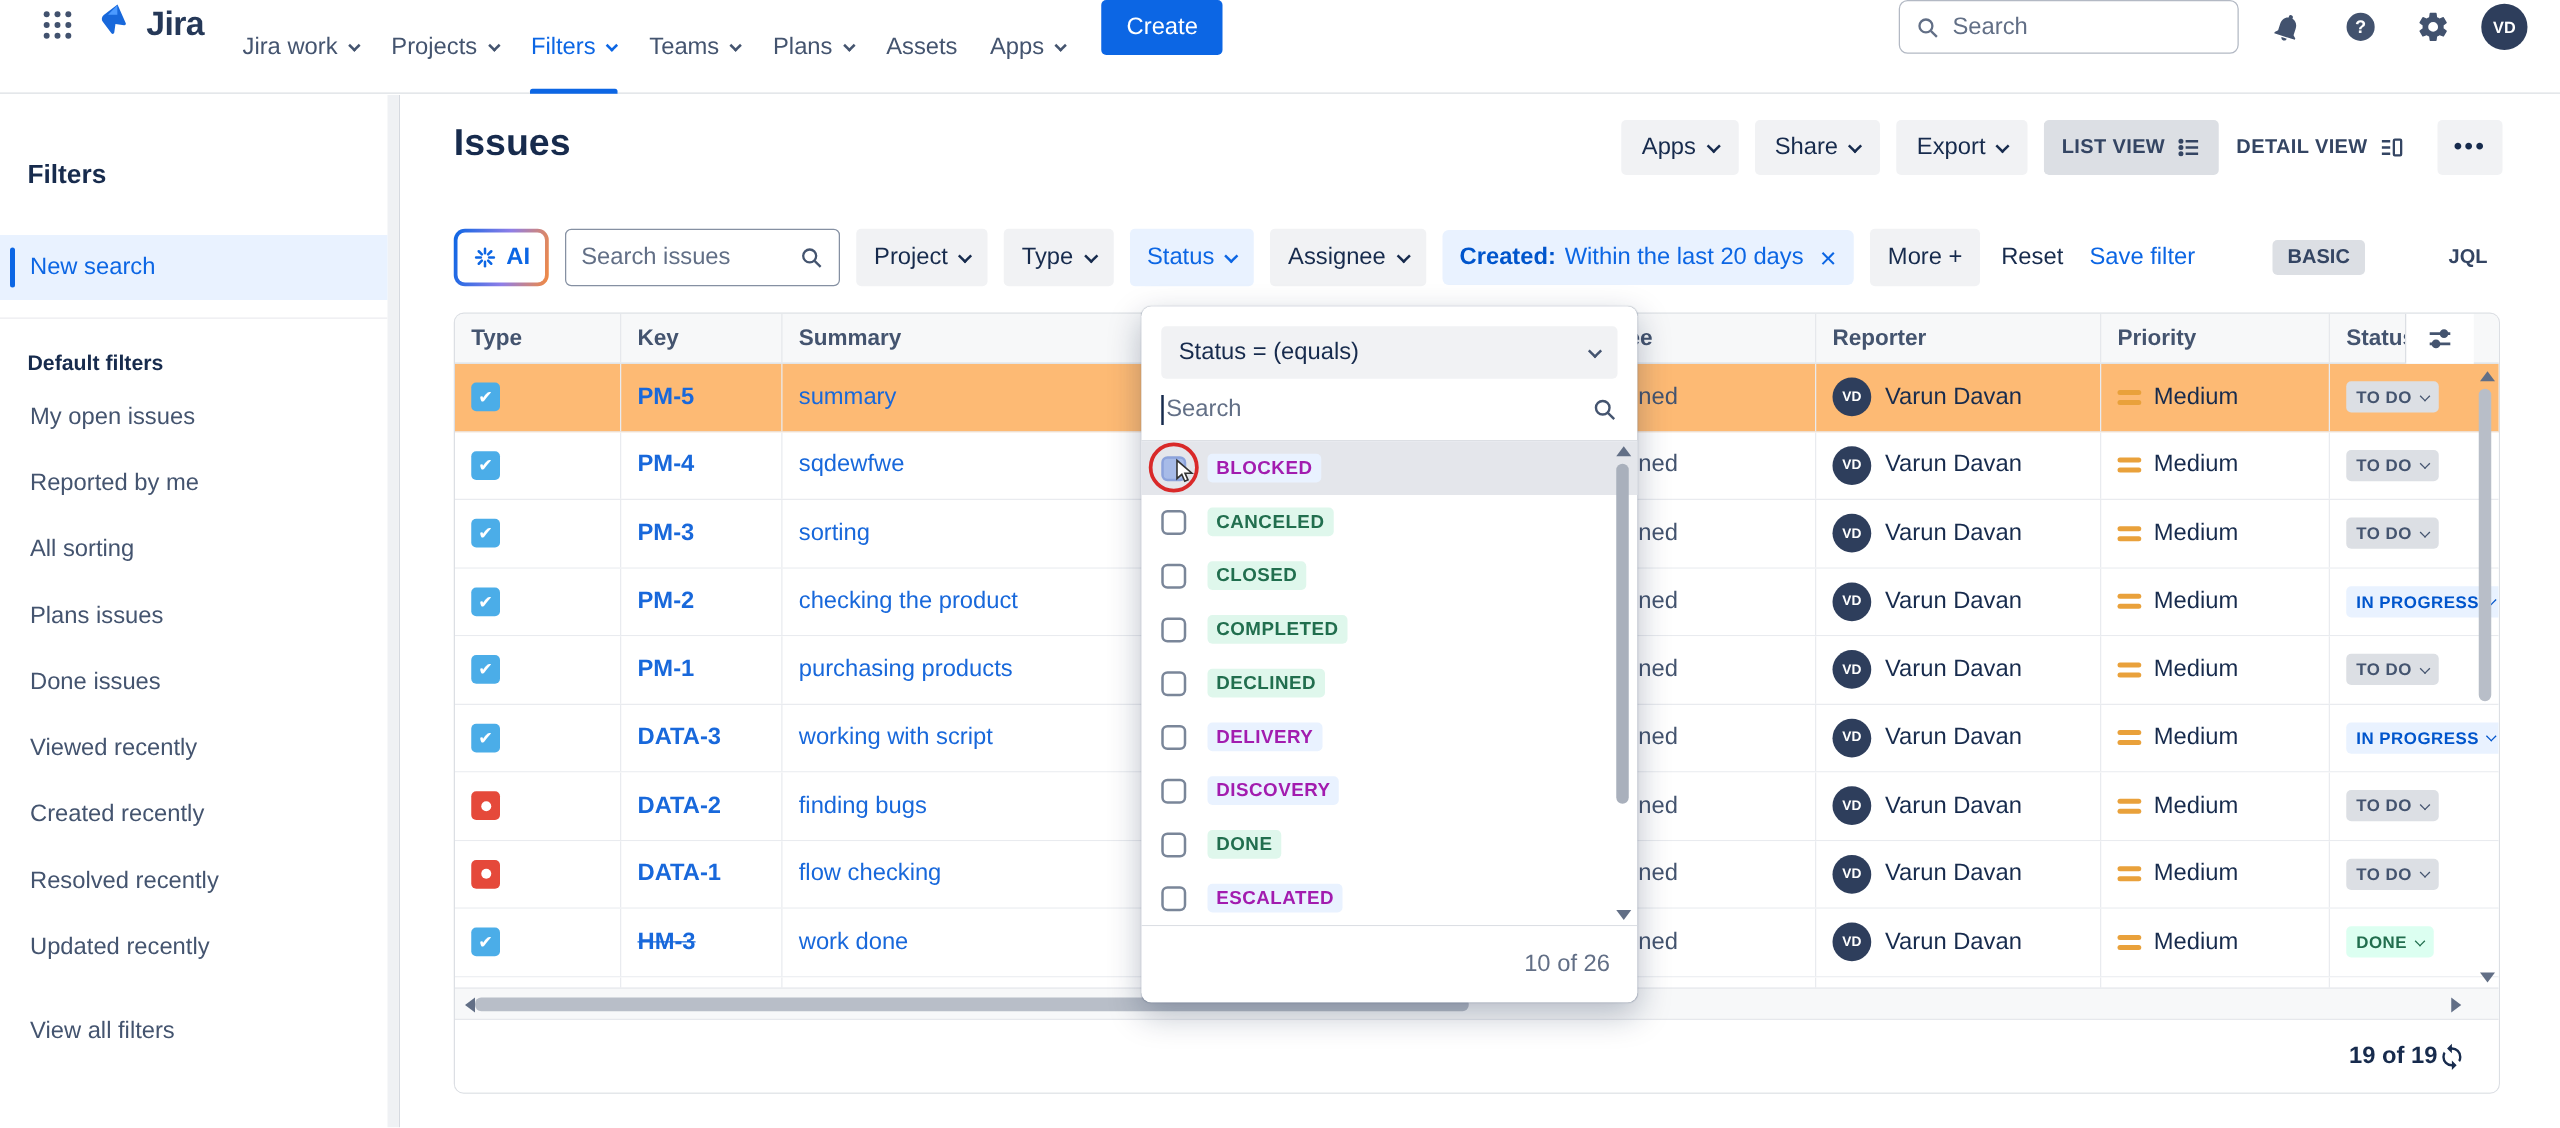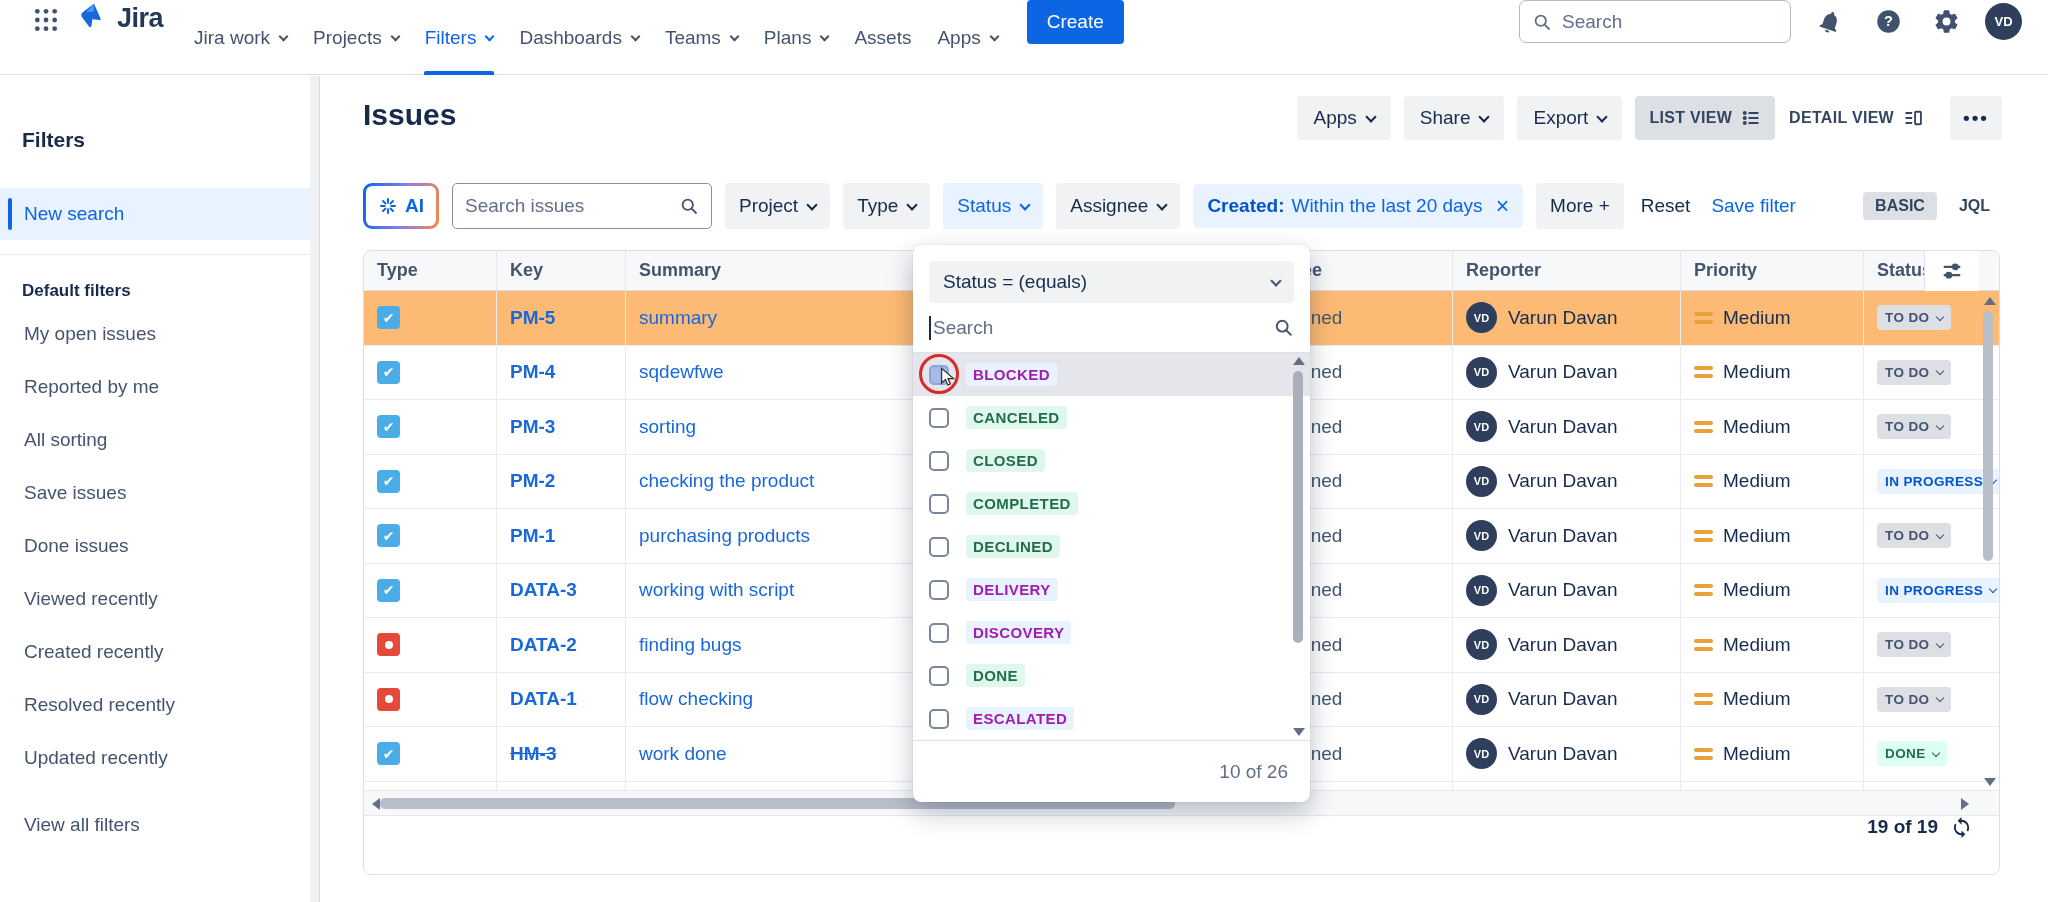--- a/index.html
+++ b/index.html
@@ -78,21 +78,21 @@
   .f-drop.active { background:#E9F2FF; color:#0C66E4; }
   .f-chip { background:#E9F2FF; border-radius:5px; padding:11px 14px; display:flex; align-items:center; gap:7px;
     cursor:pointer; white-space:nowrap; }
   .f-chip .pre { font-weight:700; color:#0055CC; }
   .f-chip .val { color:#0C66E4; }
   .f-chip .x { color:#0C66E4; font-size:23px; line-height:14px; margin-left:6px; cursor:pointer; }
   .f-link { background:none; border:none; font-family:inherit; font-size:19px; cursor:pointer; padding:6px 4px; white-space:nowrap;}
   .f-link.dark { color:#172B4D; }
   .f-link.blue { color:#0C66E4; }
   .mode-toggle { margin-left:auto; display:flex; align-items:center; gap:10px; }
-  .mode { font-size:16px; font-weight:700; color:#344563; padding:5px 12px; border-radius:4px; cursor:pointer; }
+  .mode { font-size:16px; font-weight:700; color:#344563; padding:5px 12px; border-radius:4px; cursor:pointer;margin-left:45px; }
   .mode.selected { background:#DCDFE4; }
 
   
   .panel { position:absolute; left:42px; top:174px; width:1637px; height:625px;
     border:1px solid #DCDFE4; border-radius:8px; background:#fff; overflow:hidden; }
   .tgrid { display:grid; grid-template-columns:133px 129px 603px 224px 228px 183px 1fr; }
   .thead { height:40px; background:#F7F8F9; border-bottom:1px solid #DCDFE4; position:relative; }
   .th { font-size:18px; font-weight:600; color:#44546F; display:flex; align-items:center; padding-left:13px;
     border-right:1px solid #E6E8EC; overflow:hidden; white-space:nowrap; }
   .th:last-child { border-right:none; }
@@ -132,22 +132,22 @@
   .vs-arrow-up, .vs-arrow-down { position:absolute; left:4px; width:0; height:0; border-left:6px solid transparent; border-right:6px solid transparent; }
   .vs-arrow-up { top:2px; border-bottom:8px solid #626F86; }
   .vs-arrow-down { bottom:2px; border-top:8px solid #626F86; }
   .vs-thumb { position:absolute; left:3px; top:16px; width:10px; height:250px; background:#B8BEC8; border-radius:5px; }
   .hscroll { position:absolute; left:0; right:0; bottom:58px; height:26px; background:#F7F8F9;
     border-top:1px solid #E6E8EC; border-bottom:1px solid #E6E8EC; }
   .hs-arrow-left, .hs-arrow-right { position:absolute; top:7px; width:0; height:0; border-top:6px solid transparent; border-bottom:6px solid transparent; }
   .hs-arrow-left { left:8px; border-right:8px solid #626F86; }
   .hs-arrow-right { right:30px; border-left:8px solid #626F86; }
   .hs-thumb { position:absolute; left:16px; top:7px; width:795px; height:11px; background:#B8BEC8; border-radius:5px; }
-  .t-footer { position:absolute; left:0; right:0; bottom:0; height:58px; display:flex; 
-    justify-content:flex-end; gap:12px; padding-right:26px; background:#fff; }
+  .t-footer { position:absolute; left:0; right:0; bottom:0; height:58px; display:flex; align-items:center;
+    justify-content:flex-end; gap:0; padding-right:26px; background:#fff; }
   .t-count { font-weight:600; color:#172B4D; }
   .refresh { color:#172B4D; cursor:pointer; display:flex; }
 
   
   .dd { position:absolute; left:913px; top:245px; width:397px; background:#fff; border-radius:8px;
     box-shadow:0 10px 26px rgba(9,30,66,.28), 0 0 1px rgba(9,30,66,.3); z-index:20; }
   .dd-select { margin:16px 16px 0; height:42px; background:#F1F2F4; border-radius:4px; display:flex;
     align-items:center; padding:0 14px; color:#172B4D; cursor:pointer; }
   .dd-select .chev { margin-left:auto; color:#44546F; }
   .dd-search { height:50px; display:flex; align-items:center; padding:0 16px; border-bottom:1px solid #DCDFE4; }
@@ -210,24 +210,20 @@
       <div class="nav-item has-chev">
         <span>Projects</span>
         <i class="chev"></i>
       </div>
 
       <div class="nav-item has-chev is-active">
         <span>Filters</span>
         <i class="chev"></i>
       </div>
 
-      <div class="nav-item has-chev">
-        <span>Dashboards</span>
-        <i class="chev"></i>
-      </div>
 
       <div class="nav-item has-chev">
         <span>Teams</span>
         <i class="chev"></i>
       </div>
 
       <div class="nav-item has-chev">
         <span>Plans</span>
         <i class="chev"></i>
       </div>
@@ -283,21 +279,21 @@
 
       <div class="sb-item">
         <span>Reported by me</span>
       </div>
 
       <div class="sb-item">
         <span>All sorting</span>
       </div>
 
       <div class="sb-item">
-        <span>Save issues</span>
+        <span>Plans issues</span>
       </div>
 
       <div class="sb-item">
         <span>Done issues</span>
       </div>
 
       <div class="sb-item">
         <span>Viewed recently</span>
       </div>
 

